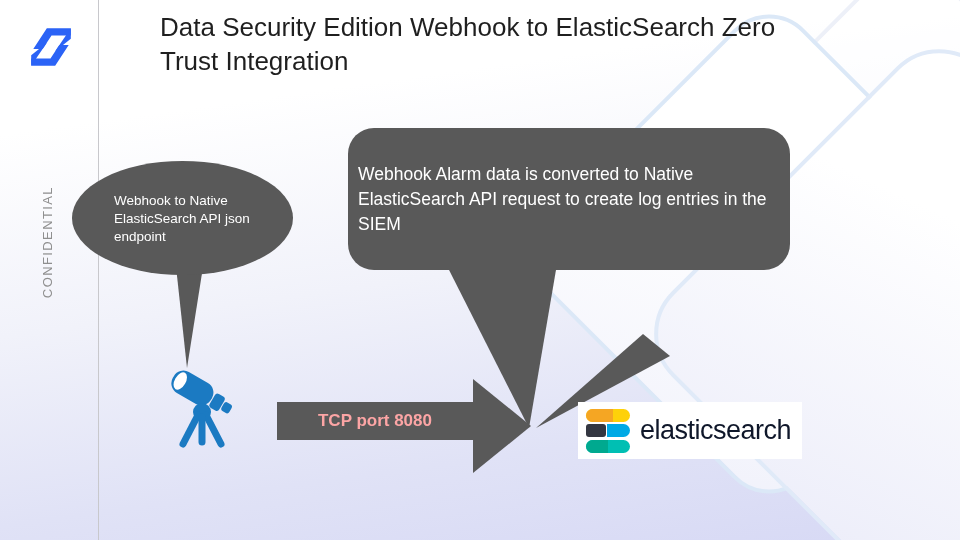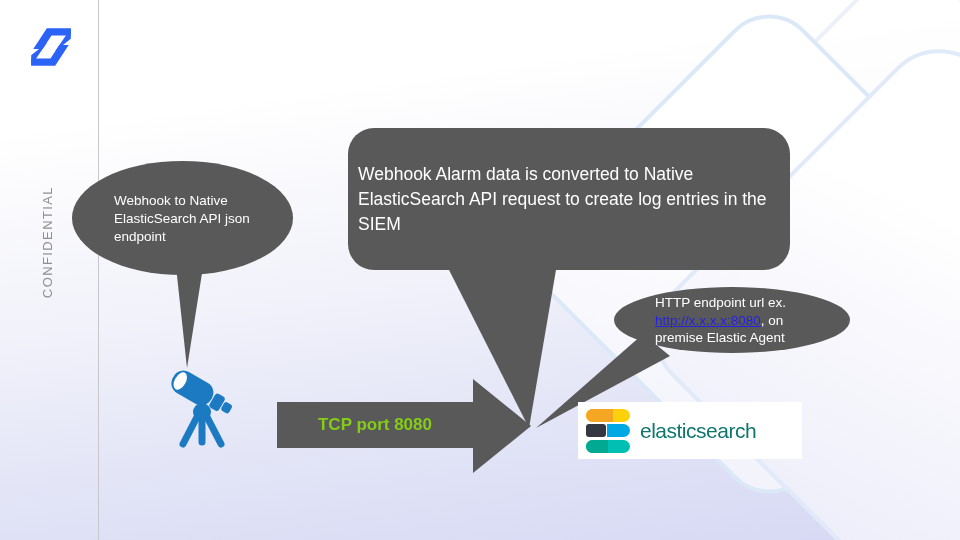--- a/index.html
+++ b/index.html
@@ -34,44 +34,44 @@
   .callout-conversion{
     left:348px;top:128px;width:442px;height:142px;border-radius:26px;
     display:flex;align-items:center;justify-content:center;text-align:left;
     font-size:17.5px;line-height:25px;padding:0 10px;box-sizing:border-box;
   }
   .callout-endpoint{left:614px;top:287px;width:236px;height:66px;border-radius:50%;}
   .callout-endpoint .txt{position:absolute;left:41px;top:7px;width:168px;font-size:13.5px;line-height:17.5px;}
   .callout-endpoint a{color:#2424e0;text-decoration:underline;}
 
   .arrow-body{
-    position:absolute;left:277px;top:402px;width:196px;height:46px;background:#595959;z-index:2;
+    position:absolute;left:277px;top:402px;width:196px;height:38px;background:#595959;z-index:2;
     display:flex;align-items:center;justify-content:center;
-    color:#84cc16;font-weight:bold;font-size:17px;
+    color:#fca5a5;font-weight:bold;font-size:17px;
   }
   .arrow-head{
     position:absolute;left:473px;top:379px;width:0;height:0;z-index:2;
     border-top:47px solid transparent;border-bottom:47px solid transparent;border-left:58px solid #595959;
   }
 
   .telescope{position:absolute;left:168px;top:362px;width:72px;height:92px;z-index:3;}
 
   .es-box{
     position:absolute;left:578px;top:402px;width:224px;height:57px;background:#ffffff;z-index:3;
     display:flex;align-items:center;gap:10px;padding-left:8px;box-sizing:border-box;
   }
   .es-icon{position:relative;width:44px;height:44px;flex:0 0 44px;}
   .es-icon div{position:absolute;}
   .es-b1{left:0;top:0;width:44px;height:13px;background:#fed10a;border-radius:7px;}
   .es-b1o{left:0;top:0;width:27px;height:13px;background:#f5a623;border-radius:7px 0 0 7px;}
   .es-b2d{left:0;top:15.5px;width:20px;height:13px;background:#343741;border-radius:3px;}
   .es-b2b{left:21px;top:15.5px;width:23px;height:13px;background:#00a9e5;border-radius:0 7px 7px 0;}
   .es-b3{left:0;top:31px;width:44px;height:13px;background:#00bfb3;border-radius:7px;}
   .es-b3o{left:0;top:31px;width:22px;height:13px;background:#00a98f;border-radius:7px 0 0 7px;}
-  .es-word{font-size:21px;font-weight:500;color:#0f766e;letter-spacing:-0.5px;}
+  .es-word{font-size:27px;font-weight:500;color:#0f172a;letter-spacing:-0.5px;}
 </style>
 </head>
 <body>
 
 <div class="slide">
 
   <div class="deco deco-outline-top"></div>
   <div class="deco deco-mid"></div>
   <div class="deco deco-big"></div>
   <div class="divider"></div>
@@ -80,38 +80,36 @@
     <g fill="#2b63f6">
       <path d="M43 6H20L7 26h9l8.5-13H43z"></path>
       <path d="M43 6v10L28 28z"></path>
       <path d="M5 42h23l13-20h-9l-8.5 13H5z"></path>
       <path d="M5 42V32l15-12z"></path>
     </g>
   </svg>
 
   <div class="watermark">CONFIDENTIAL</div>
 
+  <div class="title">Data Security Edition Webhook to ElasticSearch Zero Trust Integration</div>
 
   <svg class="tails" width="960" height="540" viewBox="0 0 960 540">
     <polygon points="174,248 206,248 187,368" fill="#595959"></polygon>
     <polygon points="446,264 557,264 529,428" fill="#595959"></polygon>
     <polygon points="643,334 670,356 536,428" fill="#595959"></polygon>
   </svg>
 
   <div class="callout callout-payload">
     <div class="txt">Webhook to Native ElasticSearch API json endpoint</div>
   </div>
 
   <div class="callout callout-conversion">
     <span>Webhook Alarm data is converted to Native ElasticSearch API request to create log entries in the SIEM</span>
   </div>
 
-  <div class="callout callout-endpoint">
-    <div class="txt"><span>HTTP endpoint url ex. </span><a href="#">http://x.x.x.x:8080</a><span>, on premise Elastic Agent</span></div>
-  </div>
 
   <div class="arrow-body">
     <span>TCP port 8080</span>
   </div>
   <div class="arrow-head"></div>
 
   <svg class="telescope" viewBox="0 0 72 92">
     <g fill="#1b7ac2">
       <g transform="rotate(30 14 20)">
         <rect x="4" y="8" width="44" height="24" rx="11"></rect>

